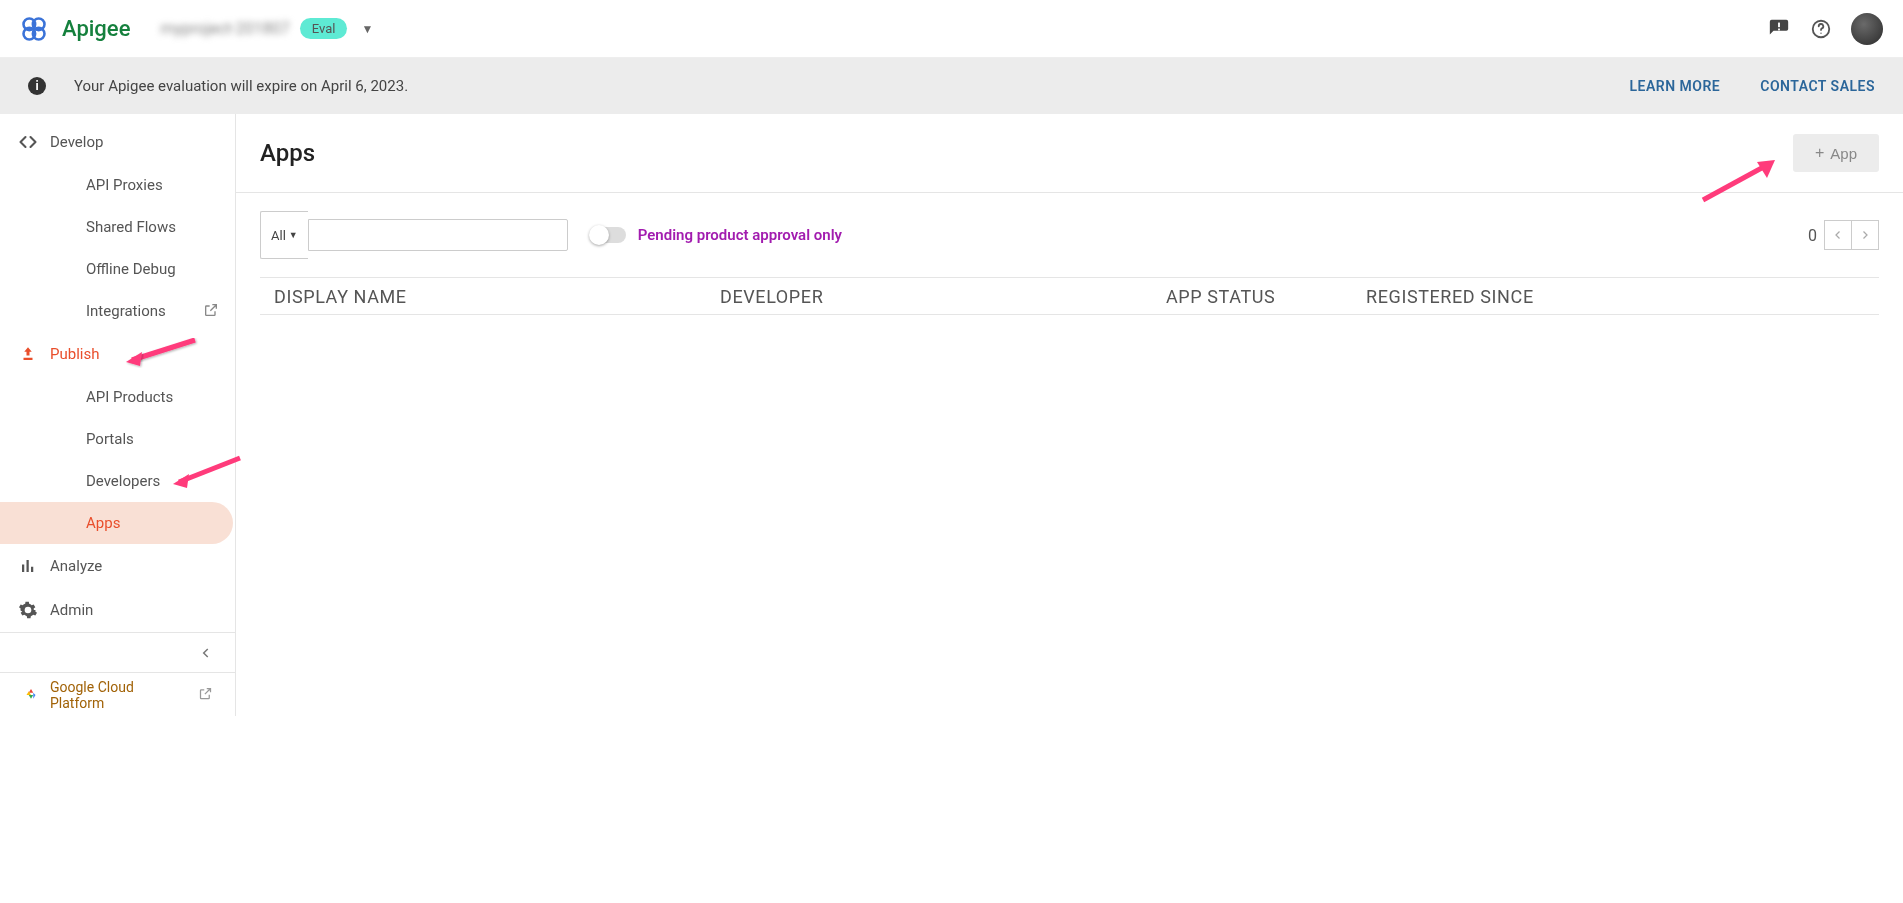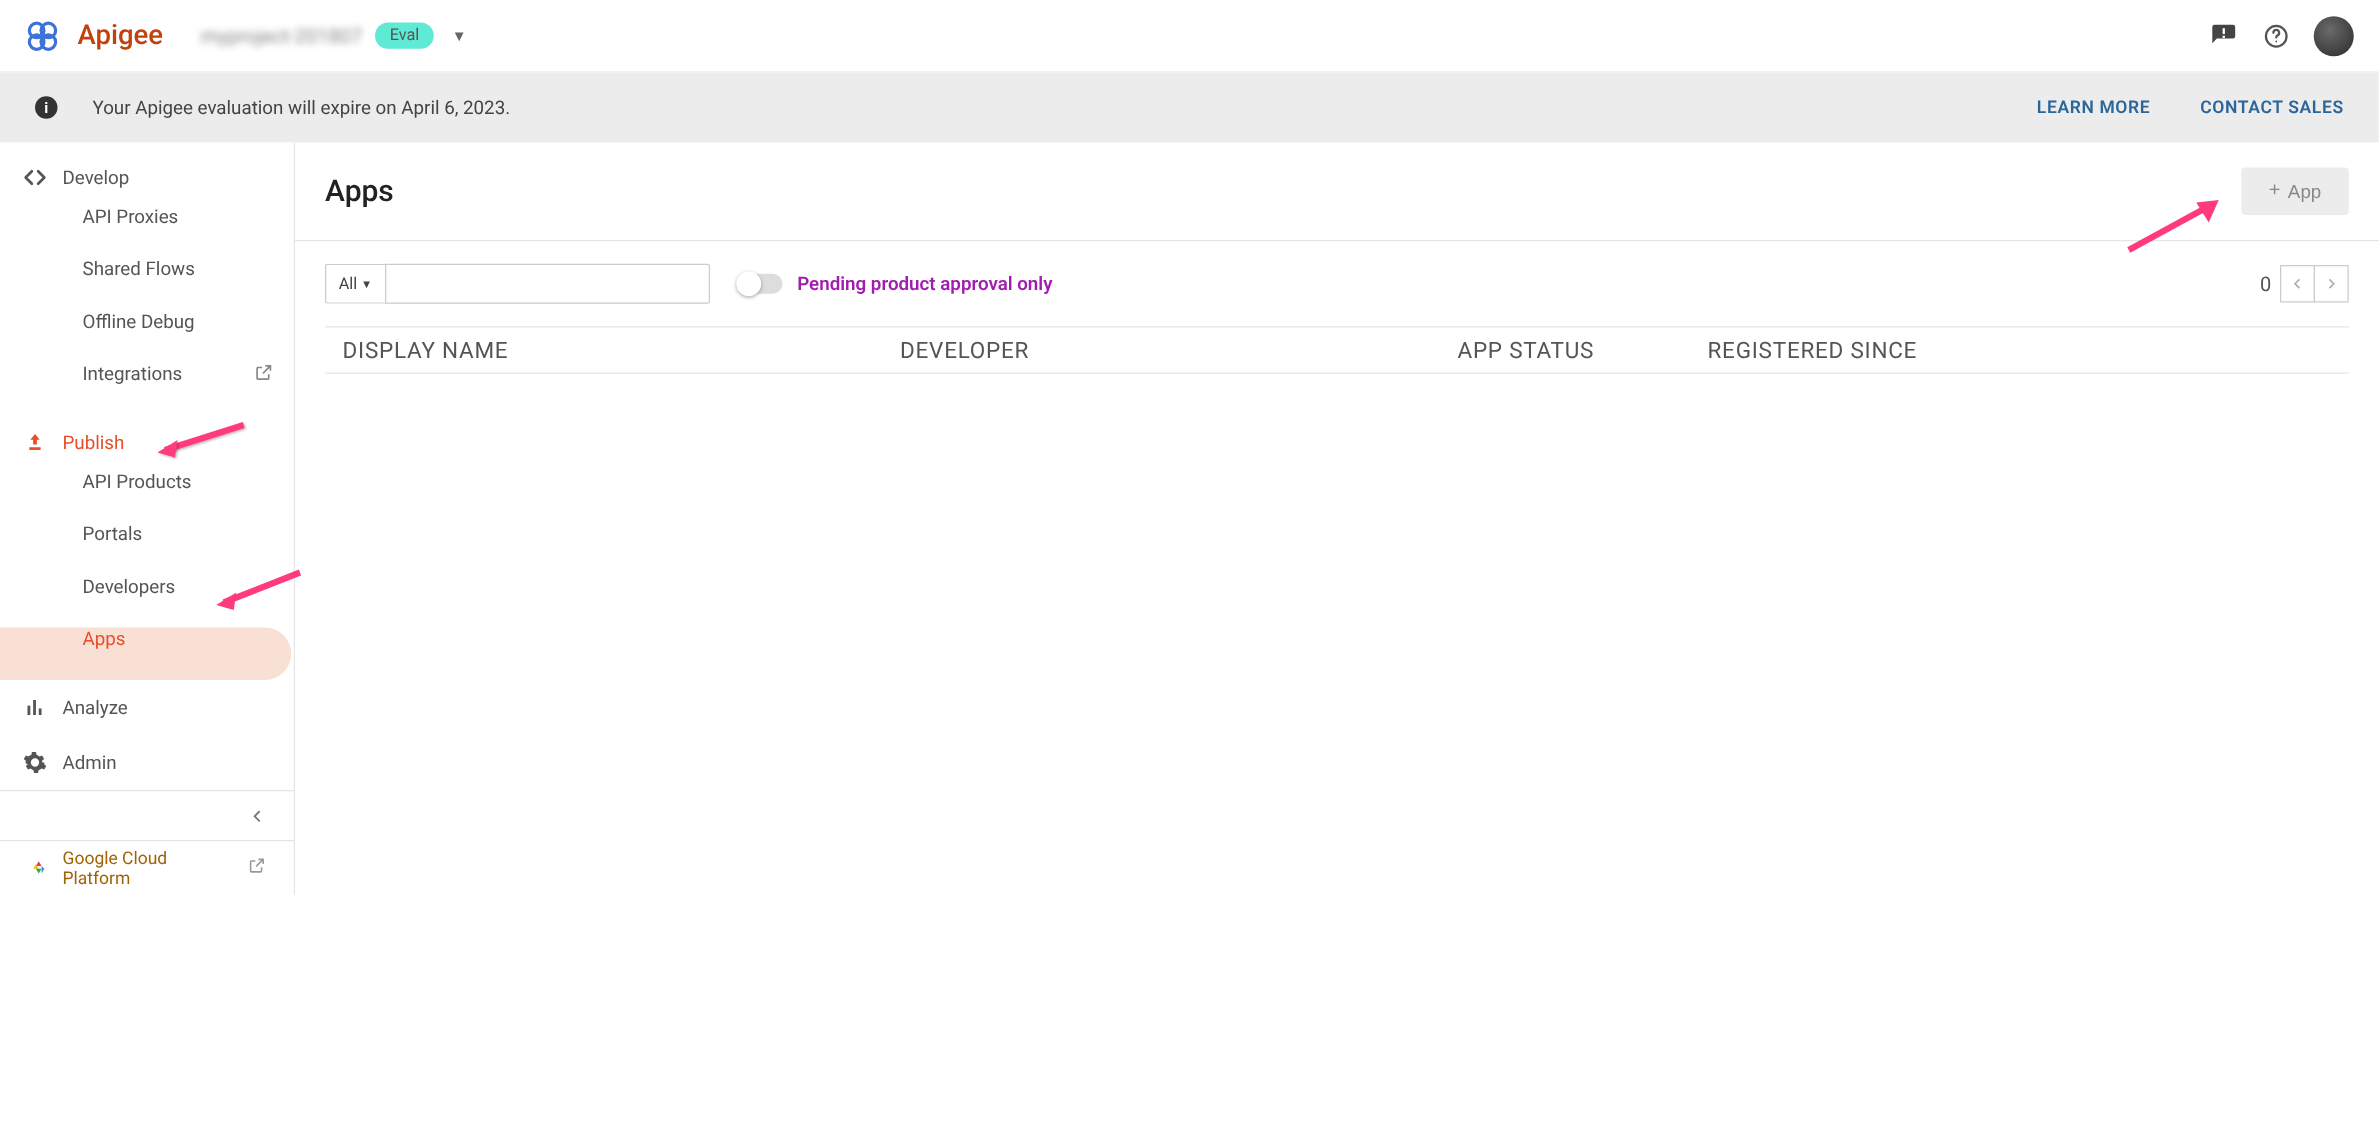--- a/index.html
+++ b/index.html
@@ -15,21 +15,21 @@
       align-items: center;
       padding: 0 20px;
       height: 58px;
       border-bottom: 1px solid #eee;
     }
     .logo {
       width: 28px; height: 28px; margin-right: 14px;
       display: flex; align-items: center; justify-content: center;
     }
     .brand {
-      font-size: 22px; font-weight: 500; color: #c2410c; margin-right: 30px;
+      font-size: 22px; font-weight: 500; color: #15803d; margin-right: 30px;
     }
     .project-name {
       font-size: 16px; color: #888; filter: blur(3px); margin-right: 10px;
     }
     .badge-eval {
       background: #5eead4; color: #555; font-size: 13px;
       padding: 3px 12px; border-radius: 12px; margin-right: 8px;
     }
     .chev-down { color: #666; font-size: 12px; margin-left: 6px; }
     .header-spacer { flex: 1; }
@@ -70,22 +70,22 @@
     }
     .nav { flex: 1; padding-top: 6px; }
     .nav-section {
       display: flex; align-items: center;
       height: 44px; padding: 0 16px;
       font-size: 15px; color: #555; cursor: pointer;
     }
     .nav-section.active { color: #e94e2b; }
     .nav-sec-icon { width: 24px; margin-right: 10px; display: flex; align-items: center; justify-content: center; }
     .nav-item {
-      display: flex; justify-content: space-between;
-      height: 42px; padding: 0 16px 0 66px;
+      display: flex; align-items: center; justify-content: space-between;
+      height: 42px; padding: 0 16px 0 86px;
       font-size: 15px; color: #555; cursor: pointer;
     }
     .nav-item.selected {
       background: #f9e0d5; color: #e94e2b;
       border-top-right-radius: 22px; border-bottom-right-radius: 22px;
       margin-right: 2px;
     }
     .ext-link-icon { color: #888; font-size: 14px; }
 
     .sidebar-collapse {
@@ -117,21 +117,21 @@
 
     .content-body {
       border-top: 1px solid #e5e5e5;
       padding: 18px 24px;
     }
     .toolbar {
       display: flex; align-items: center; margin-bottom: 18px;
     }
     .filter-sel {
       border: 1px solid #ccc; border-right: none;
-      height: 32px; padding: 0 10px;
+      height: 48px; padding: 0 10px;
       display: flex; align-items: center;
       font-size: 13px; color: #444; border-radius: 2px 0 0 2px;
       cursor: pointer;
     }
     .filter-sel .caret { font-size: 9px; margin-left: 3px; }
     .filter-input {
       border: 1px solid #ccc; height: 32px; width: 260px;
       padding: 0 8px; font-size: 14px; outline: none; border-radius: 0 2px 2px 0;
     }
     .toggle-wrap { display: flex; align-items: center; margin-left: 22px; }

